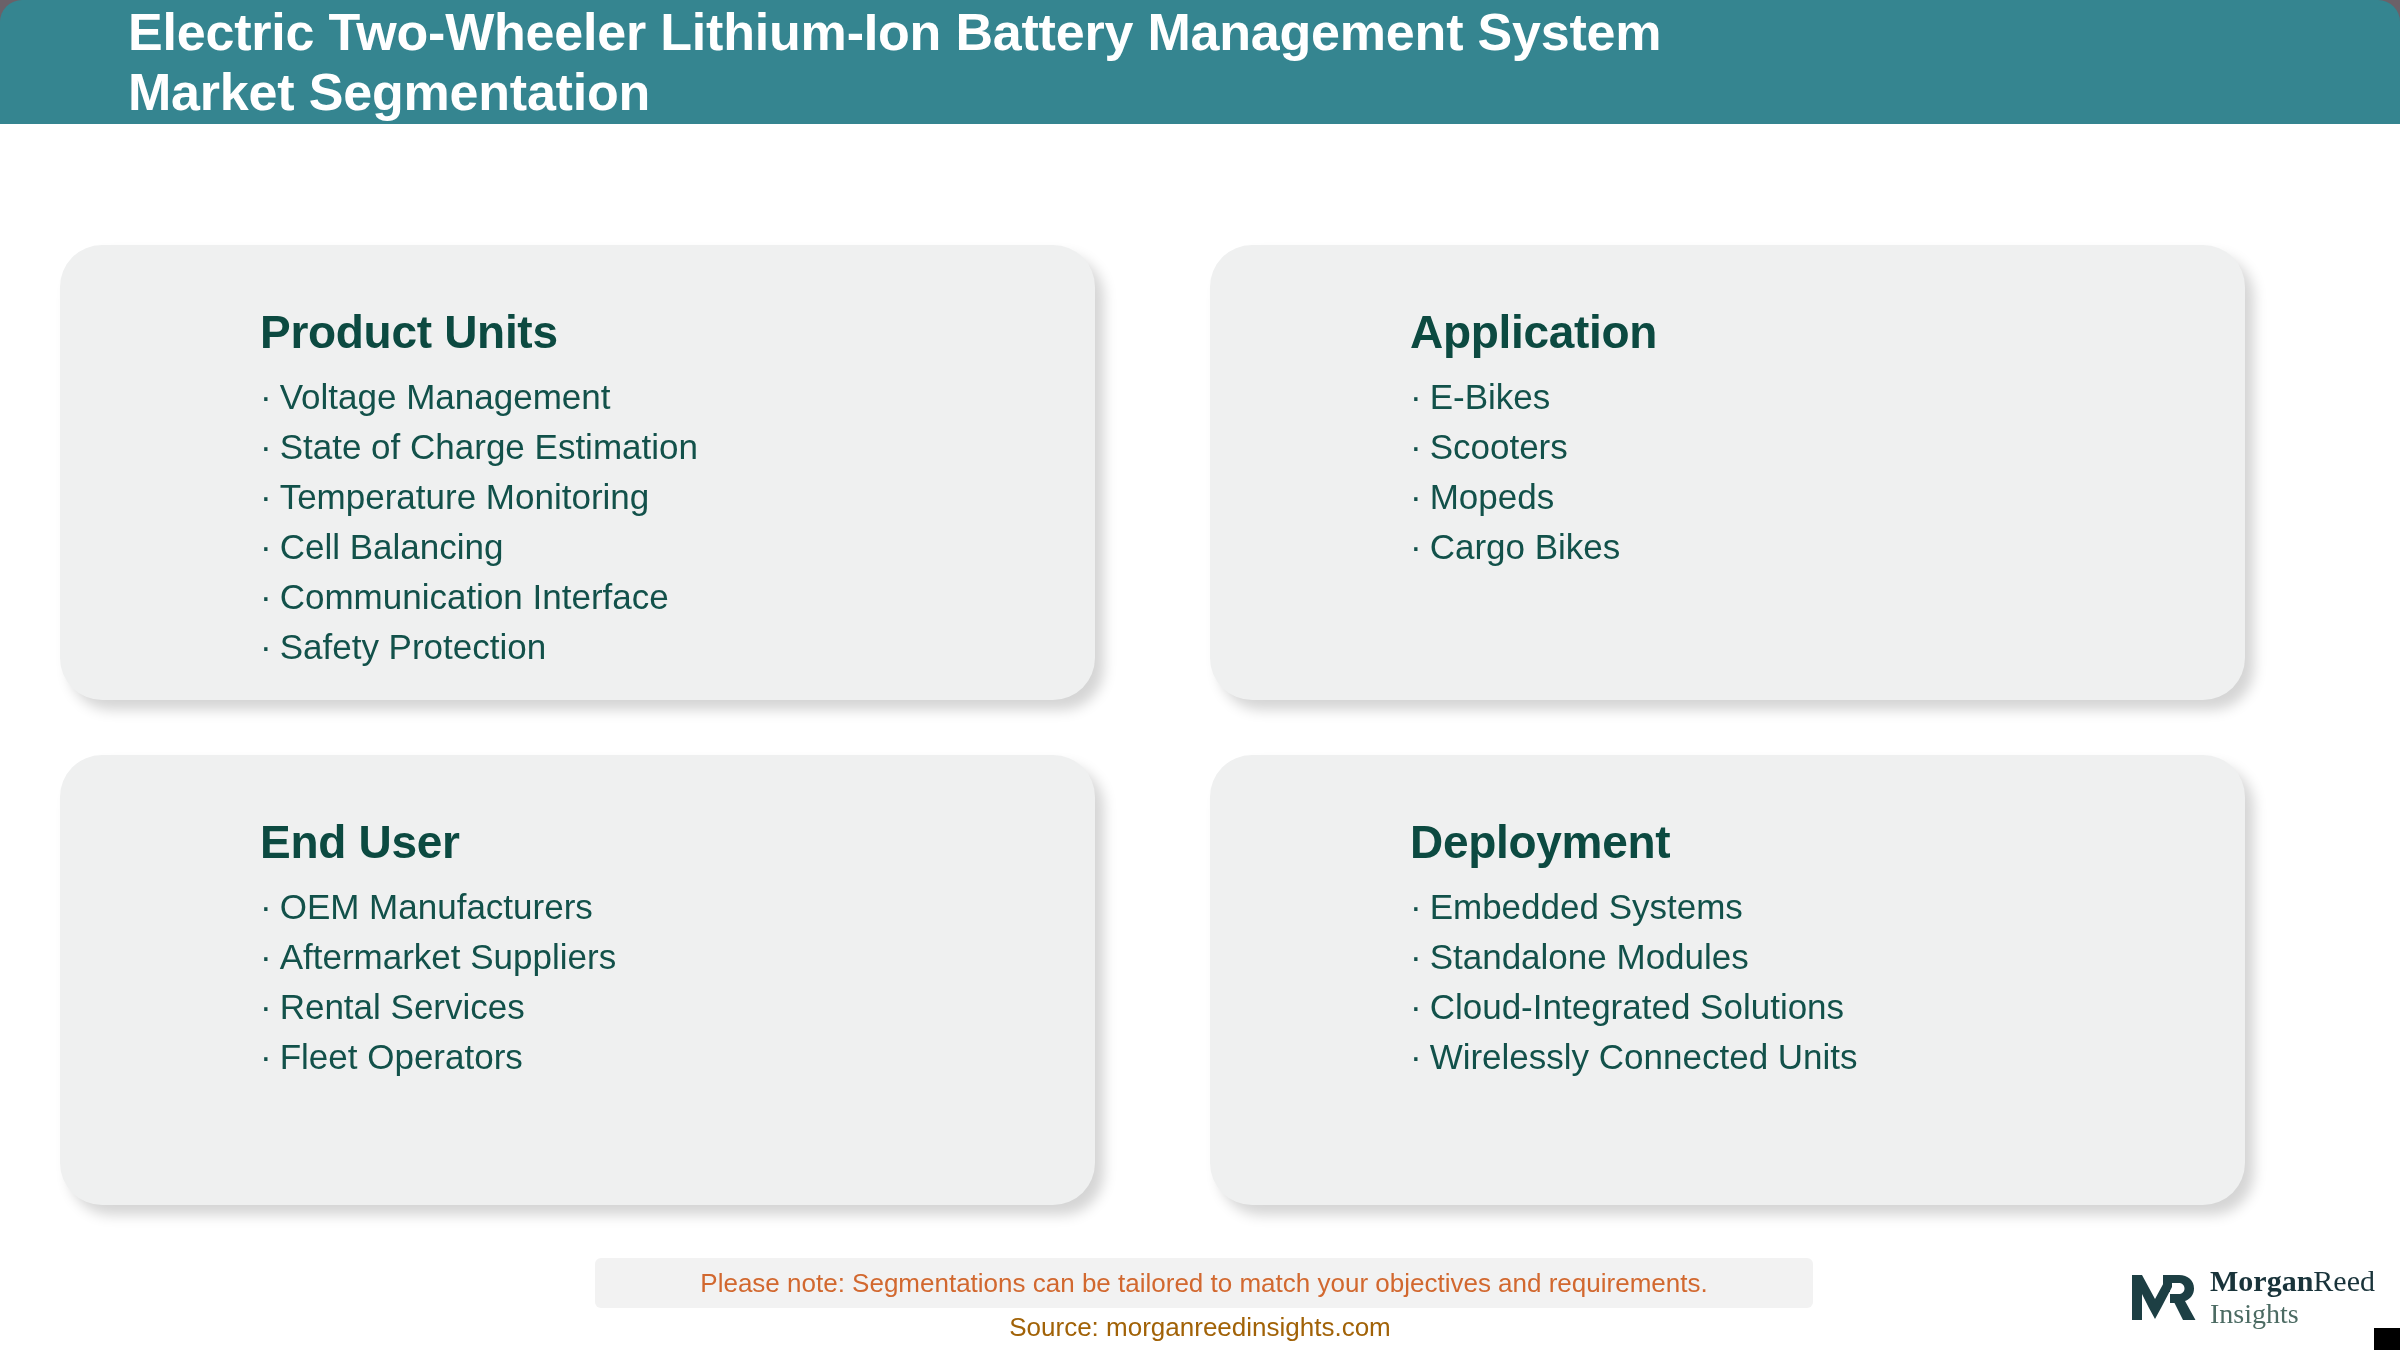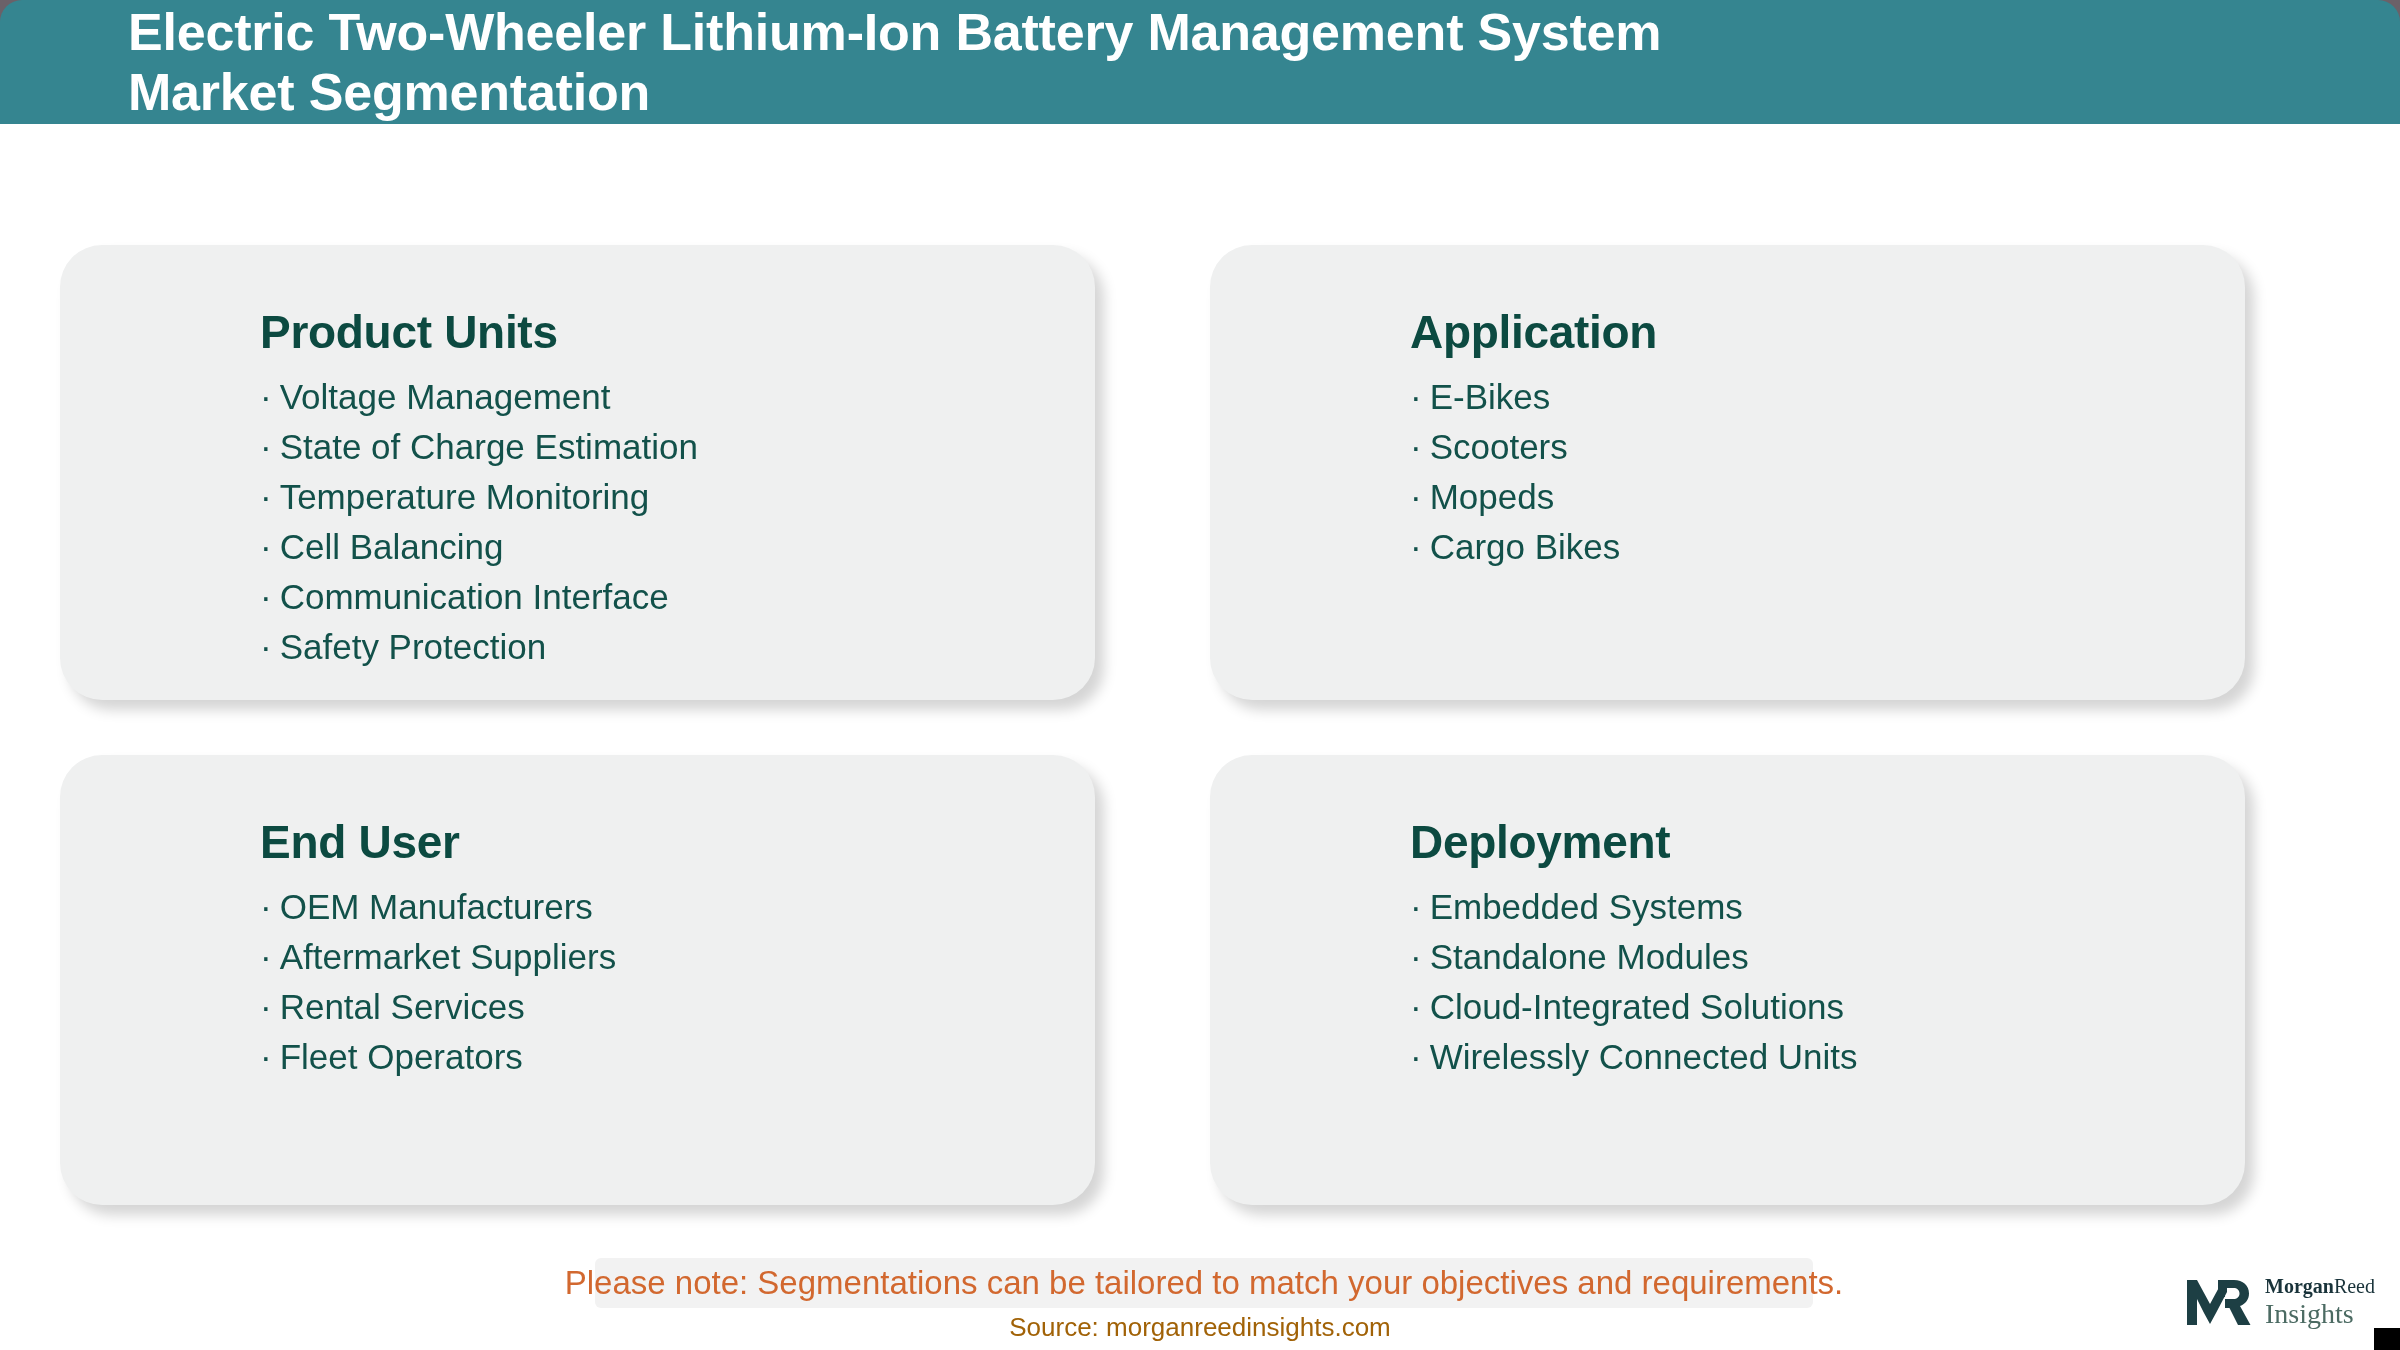--- a/index.html
+++ b/index.html
@@ -83,21 +83,21 @@
   #footer-note-band {
     position:absolute;
     left:595px; top:1258px;
     width:1218px; height:50px;
     background:#f2f2f2;
     border-radius:6px;
     display:flex; align-items:center; justify-content:center;
   }
   #footer-note {
     color:#d2682f;
-    font-size:33px;
+    font-size:26px;
     font-weight:400;
     white-space:nowrap;
   }
   #footer-source {
     position:absolute;
     left:0; top:1312px; width:2400px;
     text-align:center;
     color:#a16207;
     font-size:26px;
   }
@@ -105,21 +105,21 @@
   
   #brand-logo {
     position:absolute;
     right:25px; bottom:22px;
     display:flex; align-items:center; gap:14px;
   }
   #brand-logo .logo-mark { width:66px; height:50px; display:block; }
   #brand-logo .logo-words { display:flex; flex-direction:column; line-height:1.0; }
   #brand-logo .logo-line1 {
     font-family:"Liberation Serif", serif;
-    font-size:20px; color:#19333a;
+    font-size:30px; color:#19333a;
     white-space:nowrap;
   }
   #brand-logo .logo-line1 .bold-part { font-weight:bold; }
   #brand-logo .logo-line1 .light-part { font-weight:normal; }
   #brand-logo .logo-line2 {
     font-family:"Liberation Serif", serif;
     font-size:28px; color:#4c6b63; margin-top:4px;
     white-space:nowrap;
   }
   #corner-mark {

